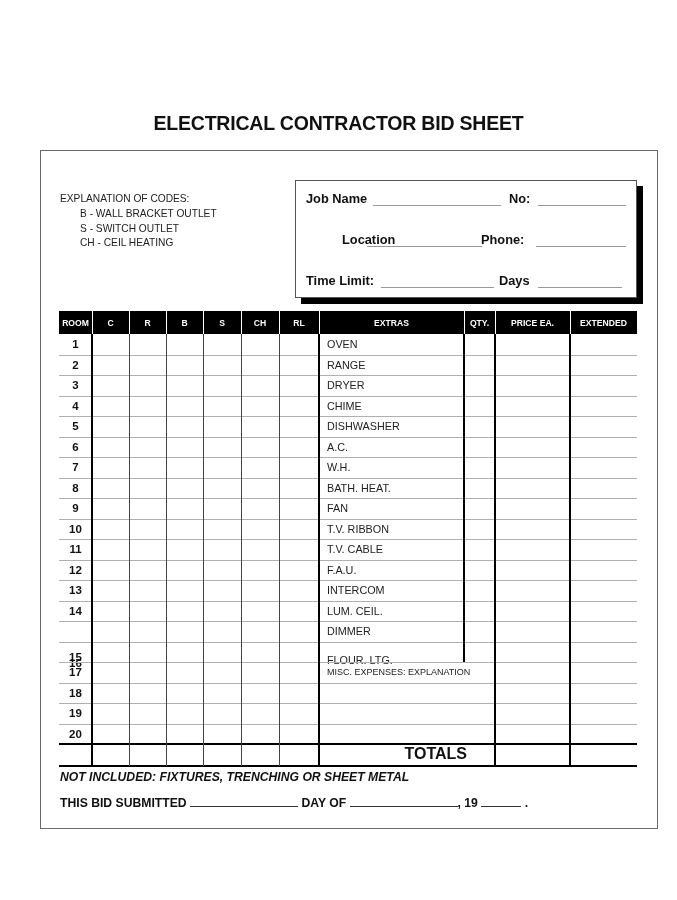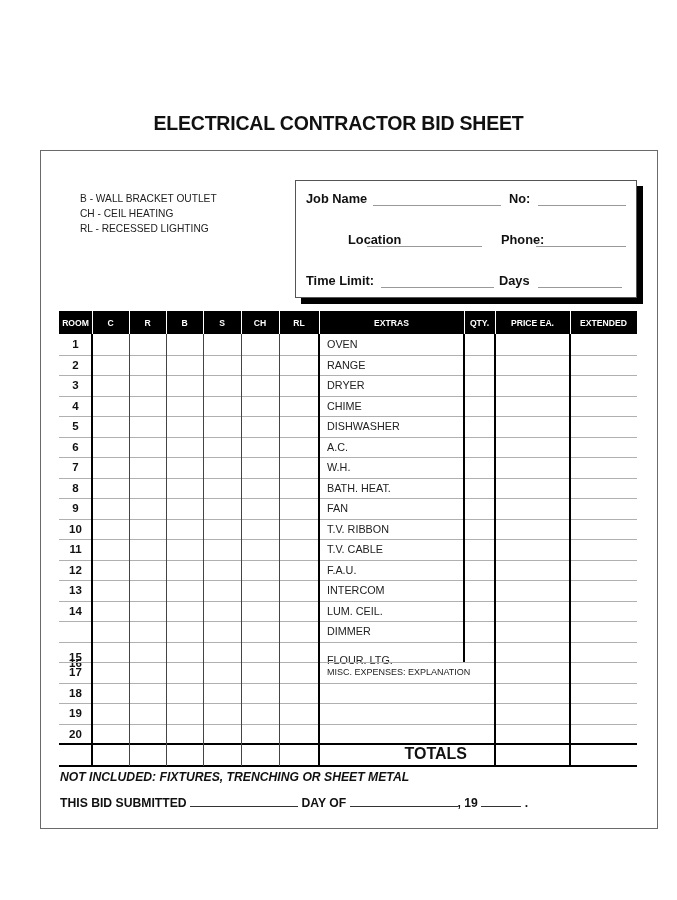--- a/index.html
+++ b/index.html
@@ -53,36 +53,37 @@
   .submitted .blank { display: inline-block; border-bottom: 1px solid #333; height: 12px; vertical-align: baseline; }
 </style>
 </head>
 <body>
 
 <div class="title">ELECTRICAL CONTRACTOR BID SHEET</div>
 
 <div class="outer"></div>
 
 <div class="codes">
+  <div>EXPLANATION OF CODES:</div>
   <div class="item">B - WALL BRACKET OUTLET</div>
+  <div class="item">S - SWITCH OUTLET</div>
   <div class="item">CH - CEIL HEATING</div>
-  <div class="item">RL - RECESSED LIGHTING</div>
 </div>
 
 <div class="jobbox">
   <div class="jobrow" style="top:10px;">
     <span class="lbl" style="left:0;">Job Name</span>
     <span class="line" style="left:67px; width:128px;"></span>
     <span class="lbl" style="left:203px;">No:</span>
     <span class="line" style="left:232px; width:88px;"></span>
   </div>
   <div class="jobrow" style="top:51px;">
-    <span class="lbl" style="left:6px;padding-left:36px;">Location</span>
+    <span class="lbl" style="left:0;padding-left:36px;">Location</span>
     <span class="line" style="left:61px; width:115px;"></span>
-    <span class="lbl" style="left:195px;">Phone:</span>
+    <span class="lbl" style="left:175px;">Phone:</span>
     <span class="line" style="left:230px; width:90px;"></span>
   </div>
   <div class="jobrow" style="top:92px;">
     <span class="lbl" style="left:0;">Time Limit:</span>
     <span class="line" style="left:75px; width:113px;"></span>
     <span class="lbl" style="left:193px;">Days</span>
     <span class="line" style="left:232px; width:84px;"></span>
   </div>
 </div>
 

